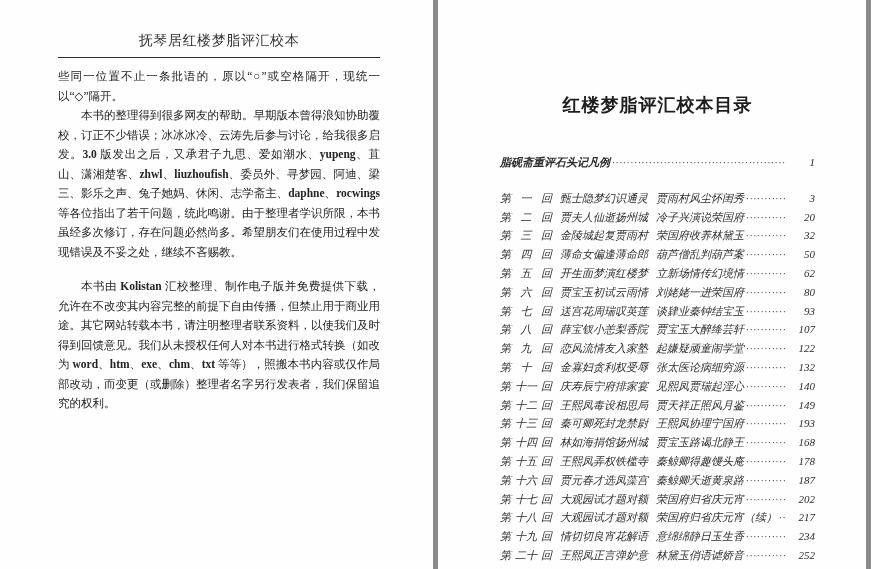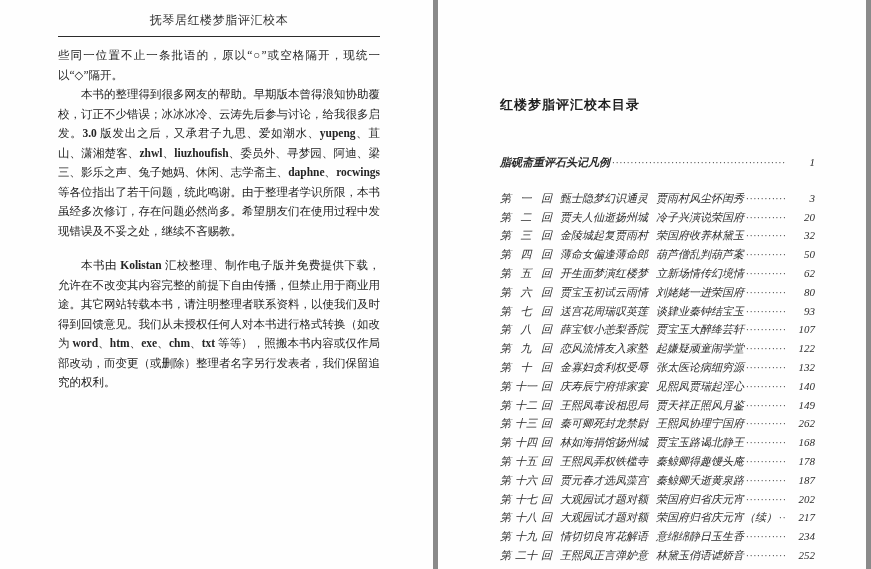--- a/index.html
+++ b/index.html
@@ -14,42 +14,42 @@
     background: #fff;
     font-family: "Liberation Serif", "DejaVu Serif", serif;
     color: var(--text);
   }
   .spread { display: flex; width: 871px; height: 569px; }
   .page { background: var(--page-bg); overflow: hidden; height: 569px; }
 
   
   .page-left { width: 433px; padding: 0 53px 0 58px; }
   .running-header {
-    padding-top: 12px; text-align: center;
-    font-size: 12px; letter-spacing: 0.6px; color: #333;
+    padding-top: 32px; text-align: center;
+    font-size: 14px; letter-spacing: 0.6px; color: #333;
   }
   .header-rule { border: none; border-top: 1px solid #2b2b2b; margin: 7px 0 0 0; }
   .body-text {
     margin-top: 9px; font-size: 11.5px; line-height: 19.5px;
     text-align: justify; color: var(--text);
   }
   .para { margin: 0; }
   .para.indent { text-indent: 2em; }
   .para.gap { margin-top: 15px; }
   .para b { font-weight: bold; }
 
   
   .divider { width: 5px; background: var(--divider); height: 569px; flex: none; }
   .edge    { width: 5px; background: var(--divider); height: 569px; flex: none; }
 
   
   .page-right { width: 428px; padding: 0 51px 0 62px; }
   .toc-title {
-    margin: 94px 0 0 0; 
-    font-size: 13px; font-weight: bold; letter-spacing: 1px;
+    margin: 94px 0 0 0; text-align: center;
+    font-size: 18px; font-weight: bold; letter-spacing: 1px;
     line-height: 22px; color: #1e1e1e;
   }
   .toc { font-size: 11px; color: #2d2d2d; font-style: italic; }
   .toc-row { display: flex; align-items: baseline; height: 18.8px; }
   .toc-preface { margin-top: 39px; }
   .pre-label { font-weight: bold; white-space: nowrap; }
   .toc-entries { margin-top: 17px; }
   .ch-p { width: 11px; flex: none; }
   .ch-n { width: 26px; flex: none; text-align: center; margin: 0 2px; }
   .ch-s { width: 11px; flex: none; margin-right: 8px; }
@@ -198,21 +198,21 @@
     <span class="dots">························································································································</span>
     <span class="pg">149</span>
   </div>
           <div class="toc-row">
     <span class="ch-p">第</span>
     <span class="ch-n">十三</span>
     <span class="ch-s">回</span>
     <span class="t-a">秦可卿死封龙禁尉</span>
     <span class="t-b">王熙凤协理宁国府</span>
     <span class="dots">························································································································</span>
-    <span class="pg">262</span>
+    <span class="pg">193</span>
   </div>
           <div class="toc-row">
     <span class="ch-p">第</span>
     <span class="ch-n">十四</span>
     <span class="ch-s">回</span>
     <span class="t-a">林如海捐馆扬州城</span>
     <span class="t-b">贾宝玉路谒北静王</span>
     <span class="dots">························································································································</span>
     <span class="pg">168</span>
   </div>

